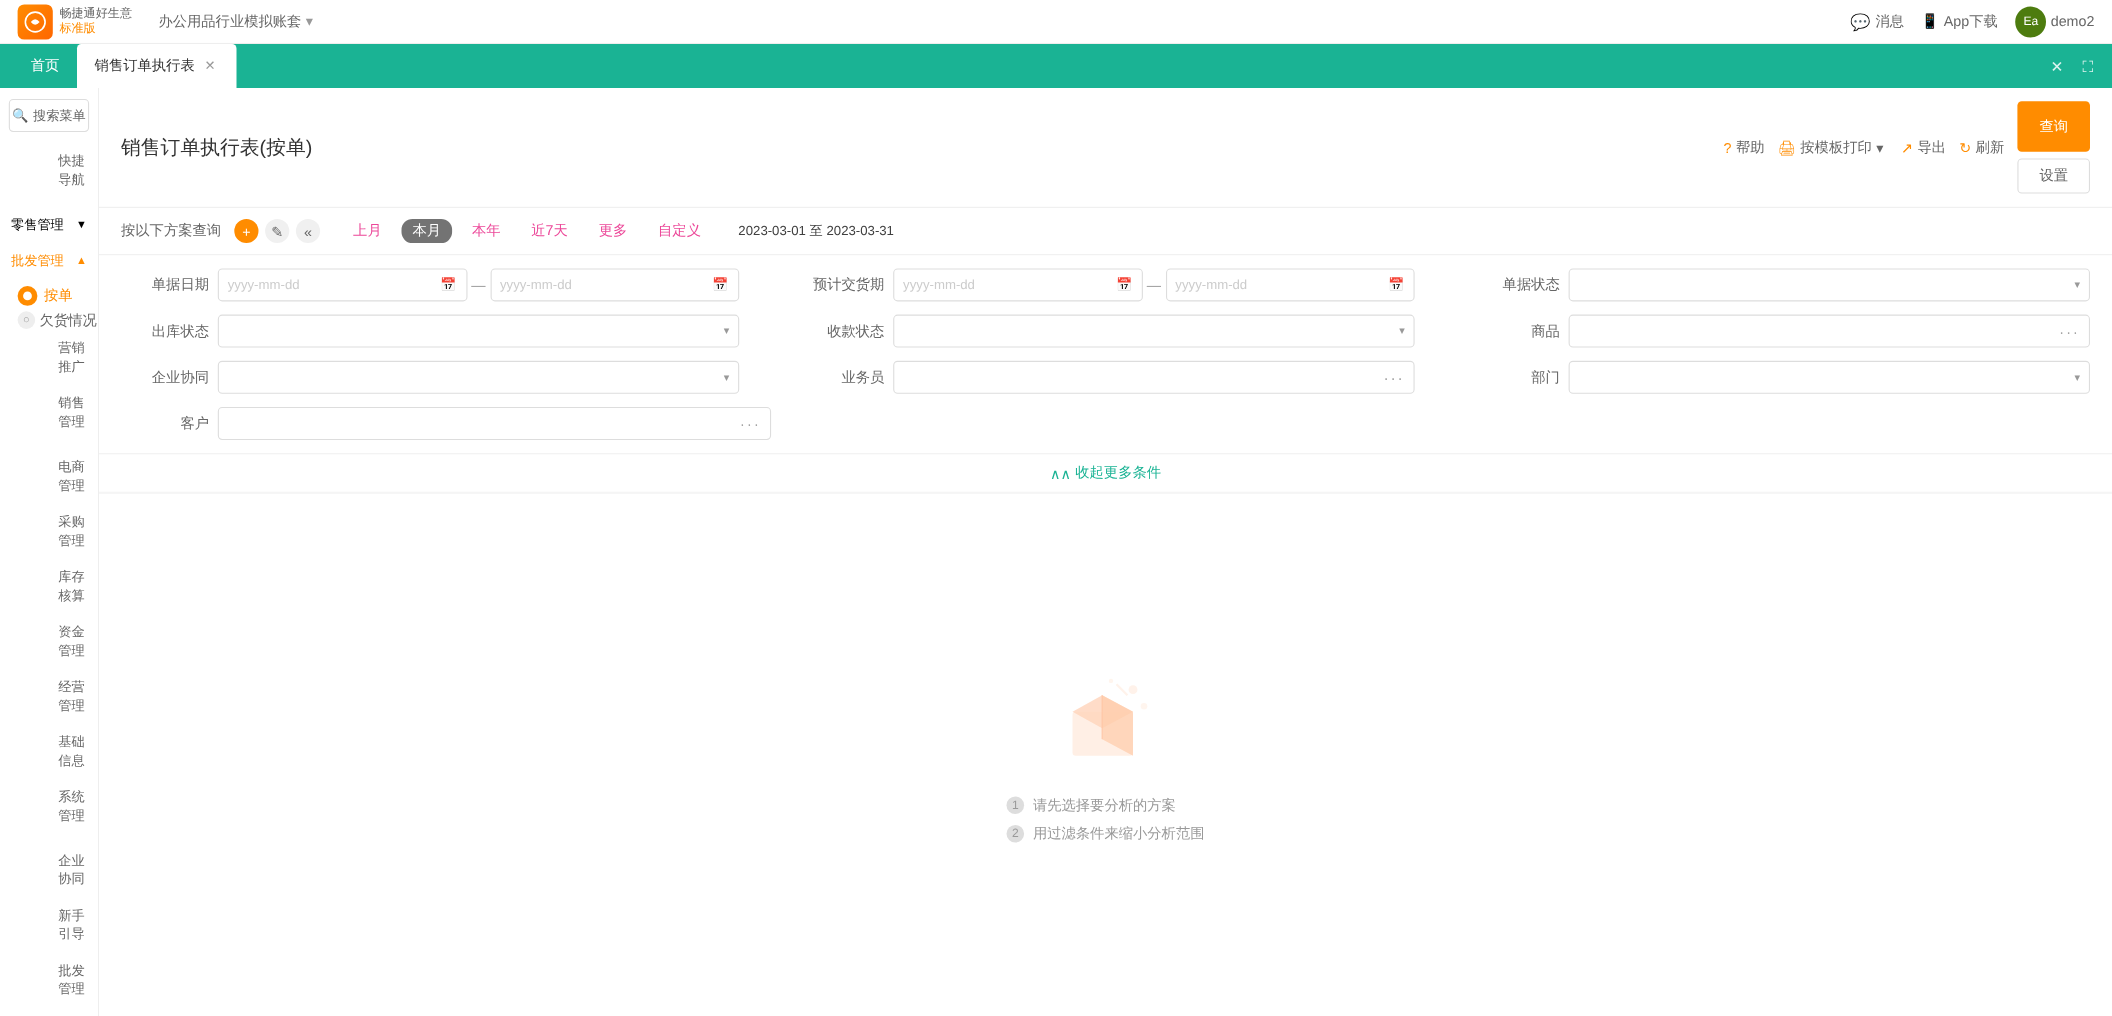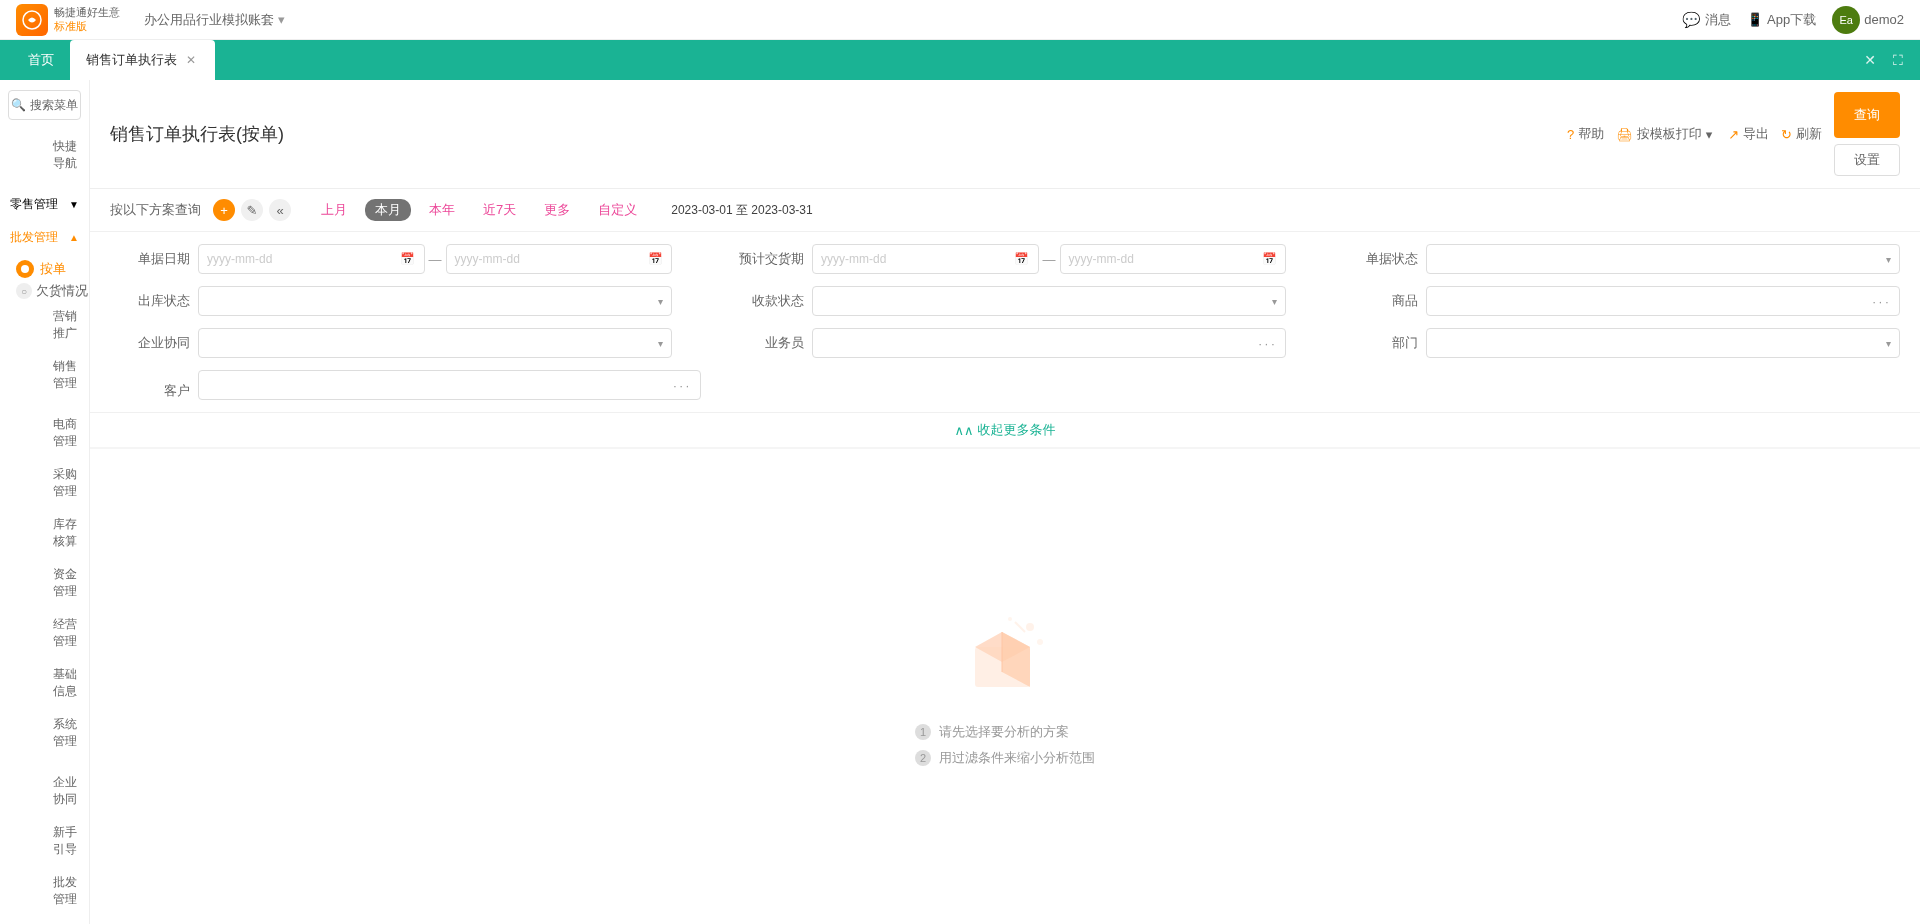--- a/index.html
+++ b/index.html
@@ -363,21 +363,21 @@
             <div class="filter-control">
               <div class="filter-select">
                 <span></span>
                 <span class="dropdown-arrow">▾</span>
               </div>
             </div>
           </div>
         </div>
 
         <div class="filter-row">
-          <div class="filter-item" style="max-width:33%;align-items:flex-end;">
+          <div class="filter-item" style="max-width:33%;">
             <span class="filter-label">客户</span>
             <div class="filter-control">
               <div class="filter-select">
                 <span></span>
                 <span class="more-dots">···</span>
               </div>
             </div>
           </div>
         </div>
       </div>

